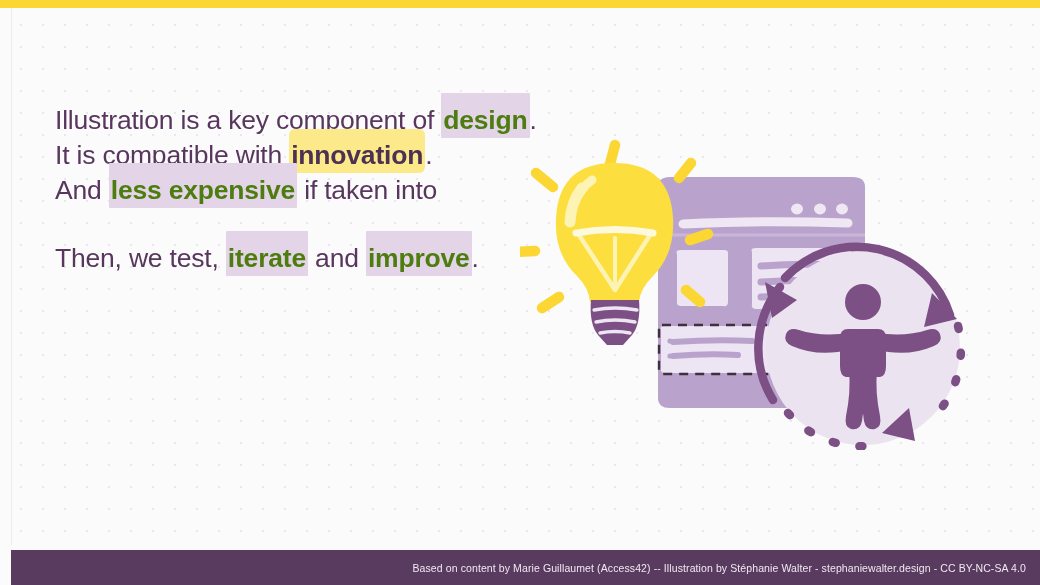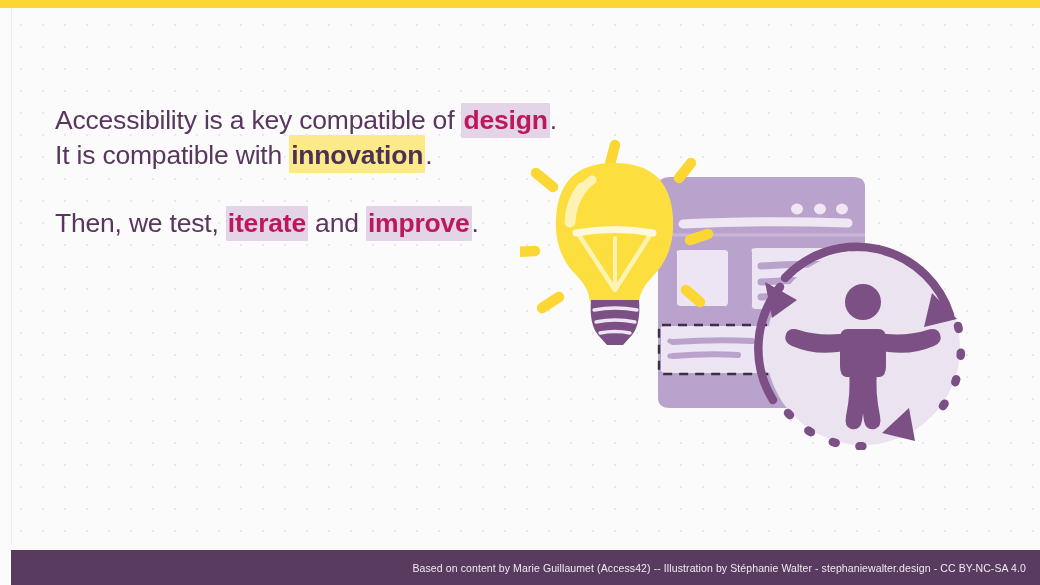--- a/index.html
+++ b/index.html
@@ -75,31 +75,31 @@
     font-size: 26.5px;
     line-height: 35px;
     letter-spacing: -0.2px;
   }
   .para { margin-bottom: 33px; }
   .para:last-child { margin-bottom: 13px; }
   .line { white-space: nowrap; }
 
   mark.hl {
     background: #e3d4e8;
-    color: #be185d;
+    color: #4d7c0f;
     font-weight: 700;
-    padding: 2px 2px 3px 2px;
+    padding: 12px 2px 3px 2px;
     border-radius: 1px;
   }
   mark.hl-yellow {
     background: #fce98a;
     color: #4c3152;
     font-weight: 700;
-    padding: 5px 2px 3px 2px;
-    border-radius: 1px;
+    padding: 11px 2px 3px 2px;
+    border-radius: 6px;
   }
 
   
   .illustration {
     position: absolute;
     left: 520px;
     top: 130px;
     width: 470px;
     height: 320px;
   }
@@ -108,22 +108,23 @@
 </head>
 <body>
 
 <div class="slide">
 
   <div class="top-bar"></div>
   <div class="left-rule"></div>
 
   <div class="copy" id="copy-root">
       <div class="para">
-        <div class="line"><span>Accessibility is a key compatible of </span><mark class="hl">design</mark><span>.</span></div>
+        <div class="line"><span>Illustration is a key component of </span><mark class="hl">design</mark><span>.</span></div>
         <div class="line"><span>It is compatible with </span><mark class="hl-yellow">innovation</mark><span>.</span></div>
+        <div class="line"><span>And </span><mark class="hl">less expensive</mark><span> if taken into</span></div>
       </div>
       <div class="para">
         <div class="line"><span>Then, we test, </span><mark class="hl">iterate</mark><span> and </span><mark class="hl">improve</mark><span>.</span></div>
       </div>
     </div>
 
   <div class="illustration">
     <svg width="470" height="320" viewBox="0 0 470 320" xmlns="http://www.w3.org/2000/svg">
 
       <g>

